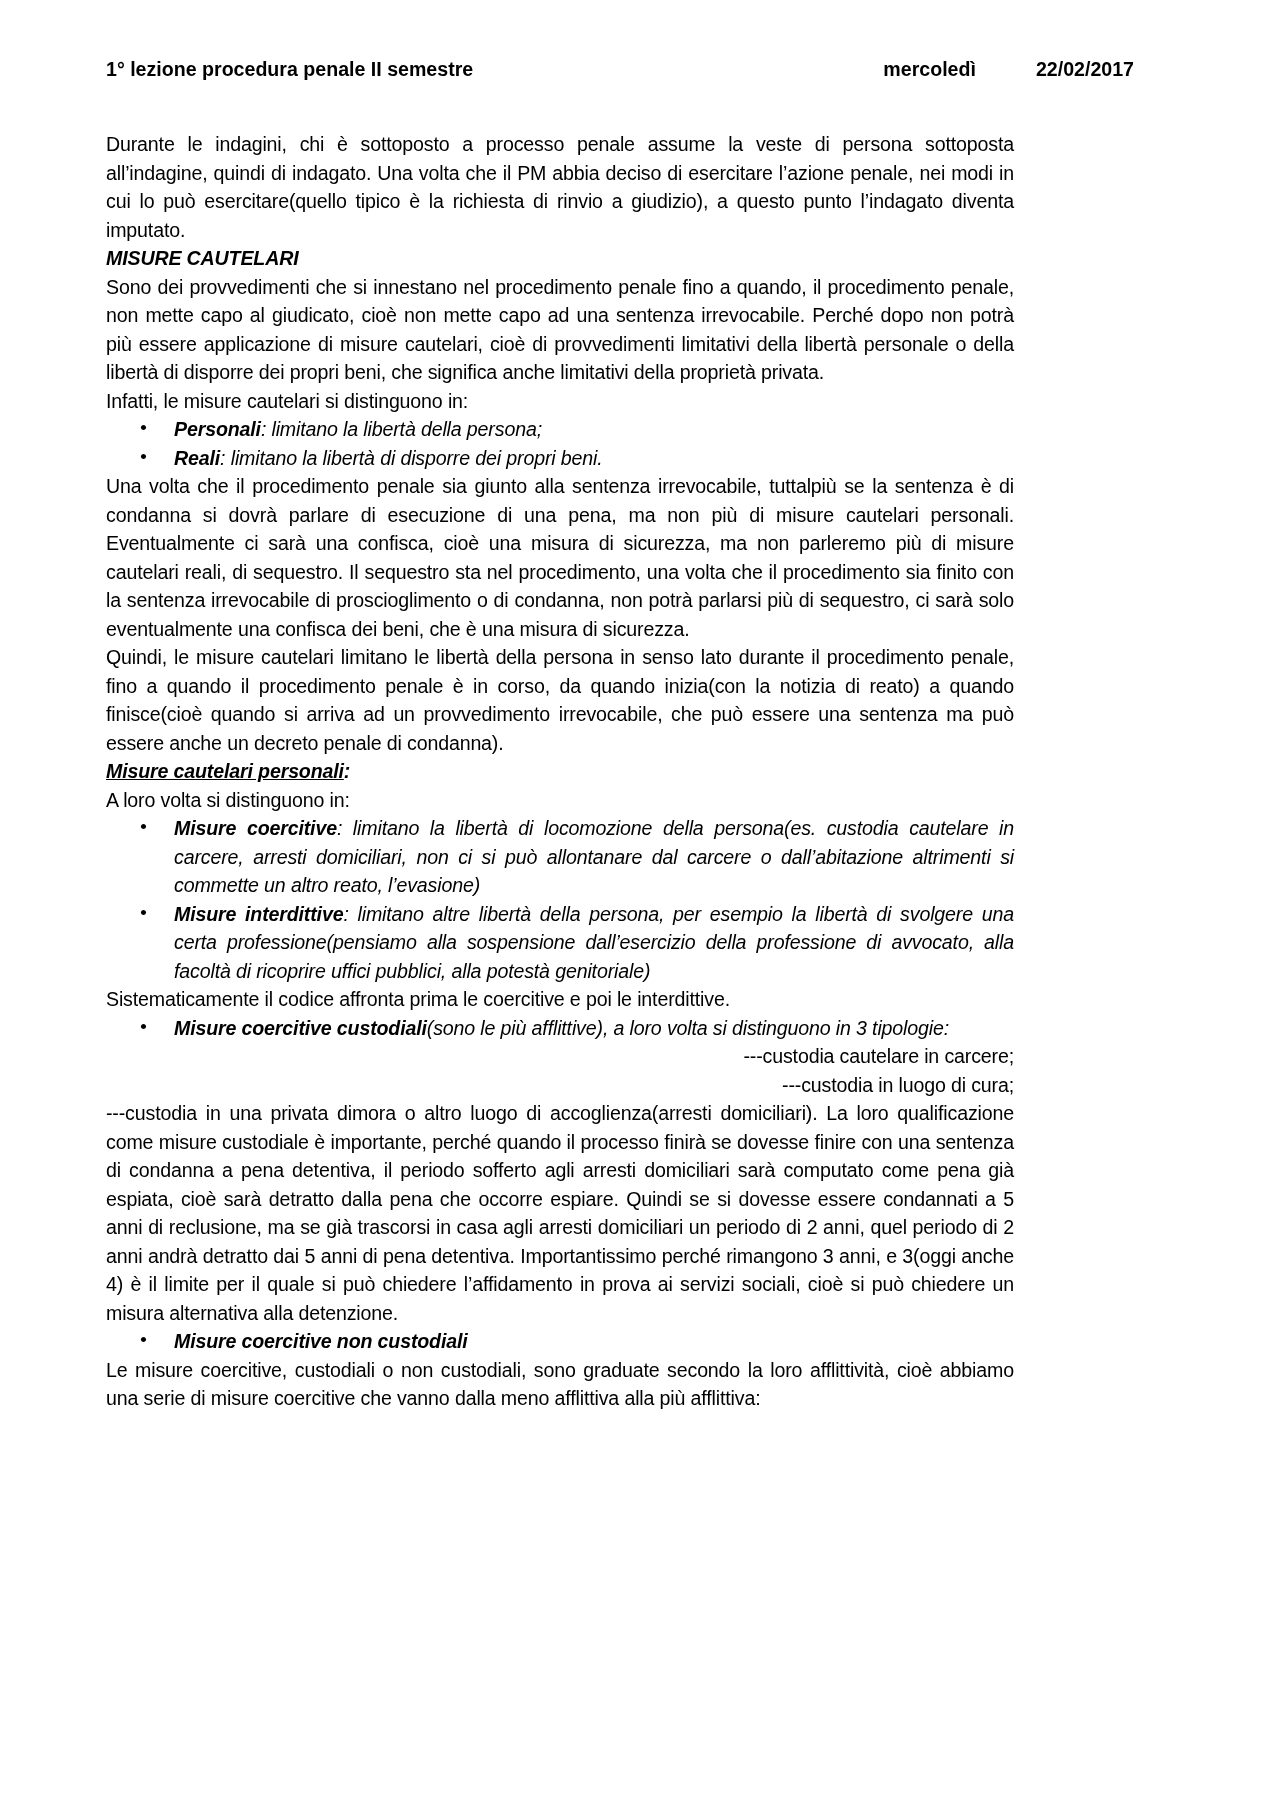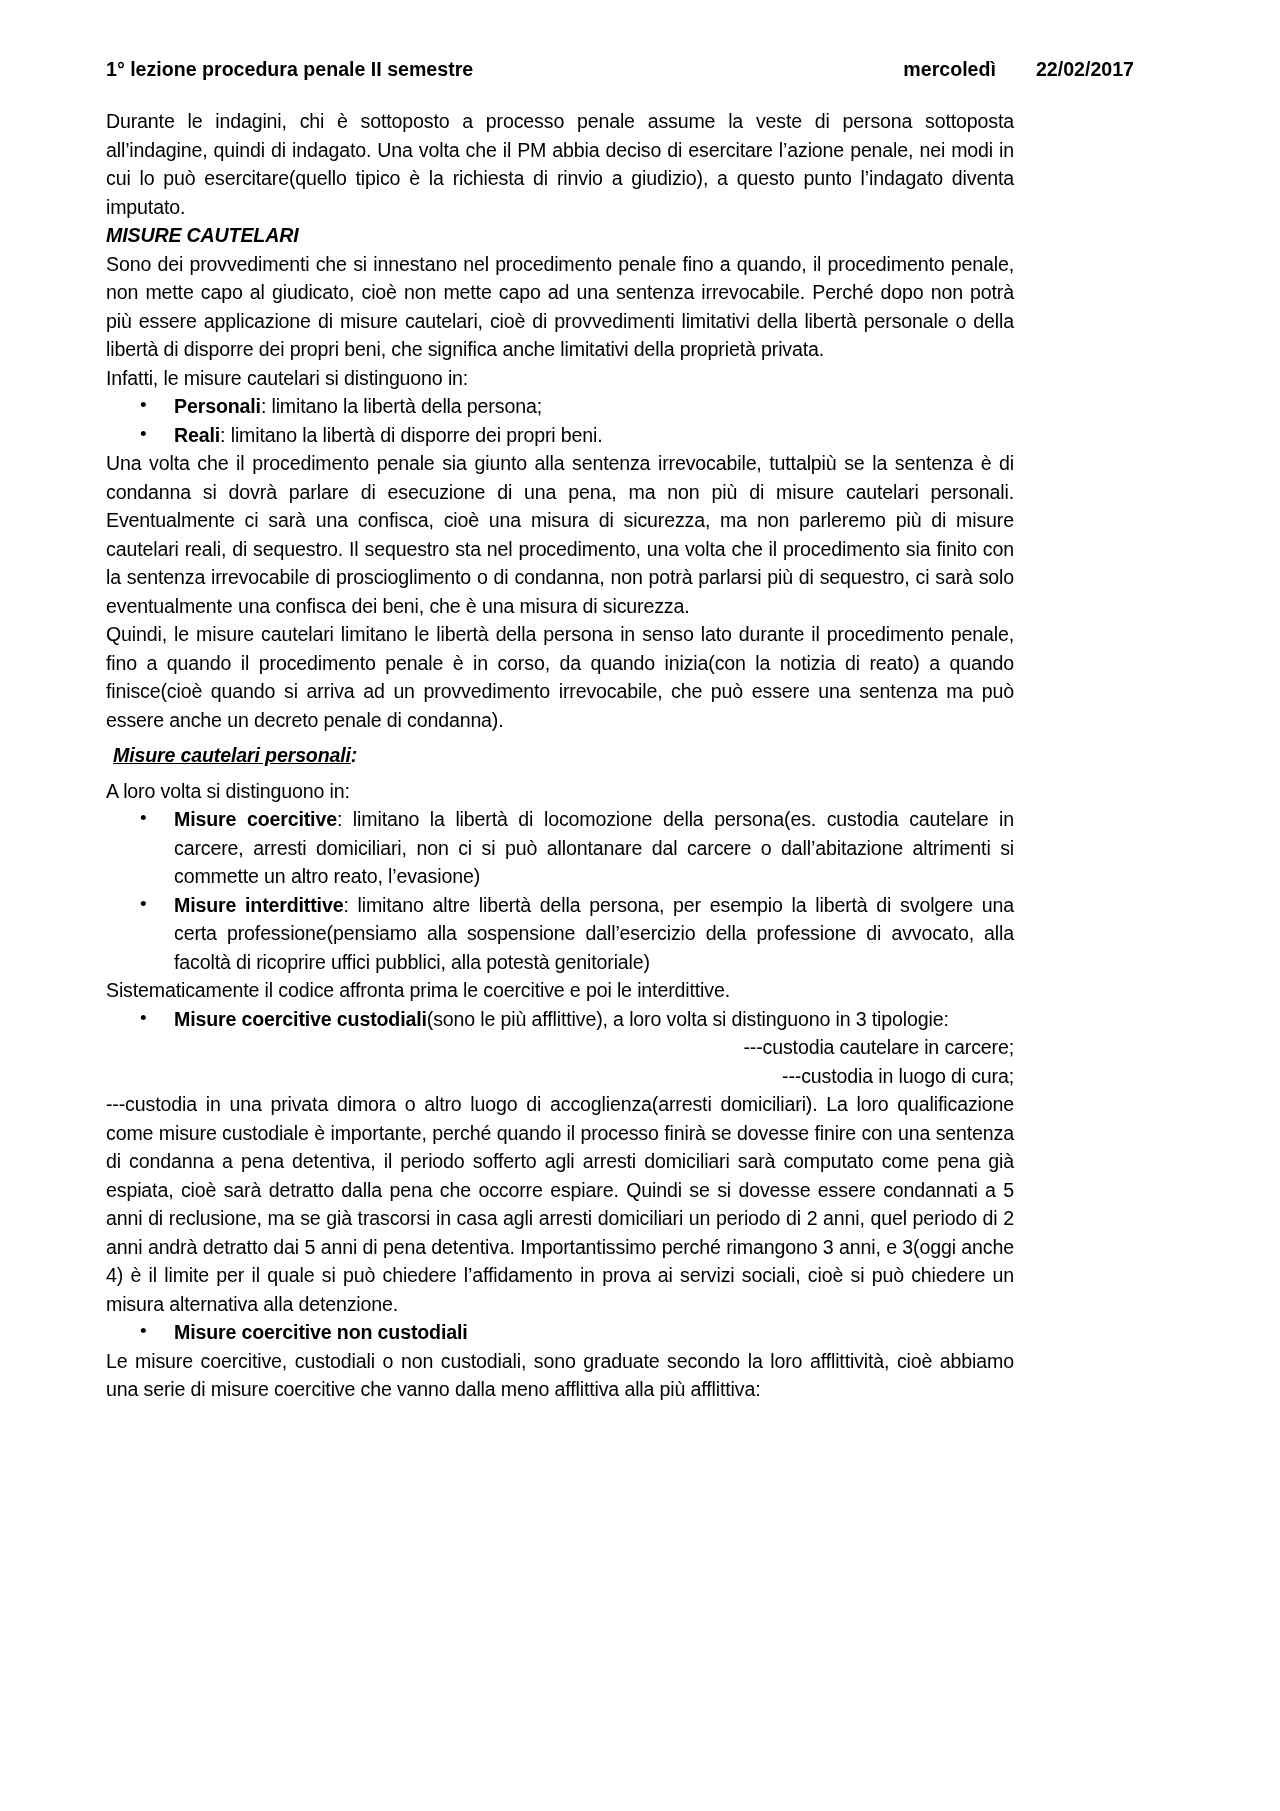--- a/index.html
+++ b/index.html
@@ -28,22 +28,23 @@
     text-justify: inter-word;
     letter-spacing: -0.15px;
   }
 
   
   .header-row {
     display: flex;
     align-items: flex-end;
     font-weight: bold;
     font-size: 19.6px;
-    margin-bottom: 26px;
+    margin-bottom: 49px;
     white-space: nowrap;
+    gap: 20px;
   }
   .header-title { flex: 0 0 auto; }
   .header-spacer { flex: 1 1 auto; }
   .header-day { flex: 0 0 auto; }
   .header-date { flex: 0 0 auto; margin-left: 40px; margin-right: 40px; }
 
   
   p.para {
     margin: 0;
     text-align: justify;
@@ -54,21 +55,21 @@
   .heading-bi {
     font-weight: bold;
     font-style: italic;
     text-align: left;
     margin: 0;
   }
   .heading-biu {
     font-weight: bold;
     font-style: italic;
     text-align: left;
-    margin: 7px;
+    margin: 0;
   }
   .heading-biu .u { text-decoration: underline; }
 
   b, .b { font-weight: bold; }
 
   
   ul.bullets {
     list-style: none;
     margin: 0;
     padding: 0;
@@ -80,21 +81,21 @@
     margin: 0;
   }
   ul.bullets > li::before {
     content: "\2022";
     position: absolute;
     left: 34px;
     top: -1px;
     font-size: 19px;
     line-height: inherit;
   }
-  ul.bullets > li.last-line-left { text-align-last: left; }
+  ul.bullets > li.last-line-left { text-align-last: left; font-style: italic; }
 
   .dash-line { margin: 0; text-align: right; }
 </style>
 </head>
 <body>
 
 <div class="page">
 
   <div class="header-row">
     <span class="header-title">1° lezione procedura penale II semestre</span>

